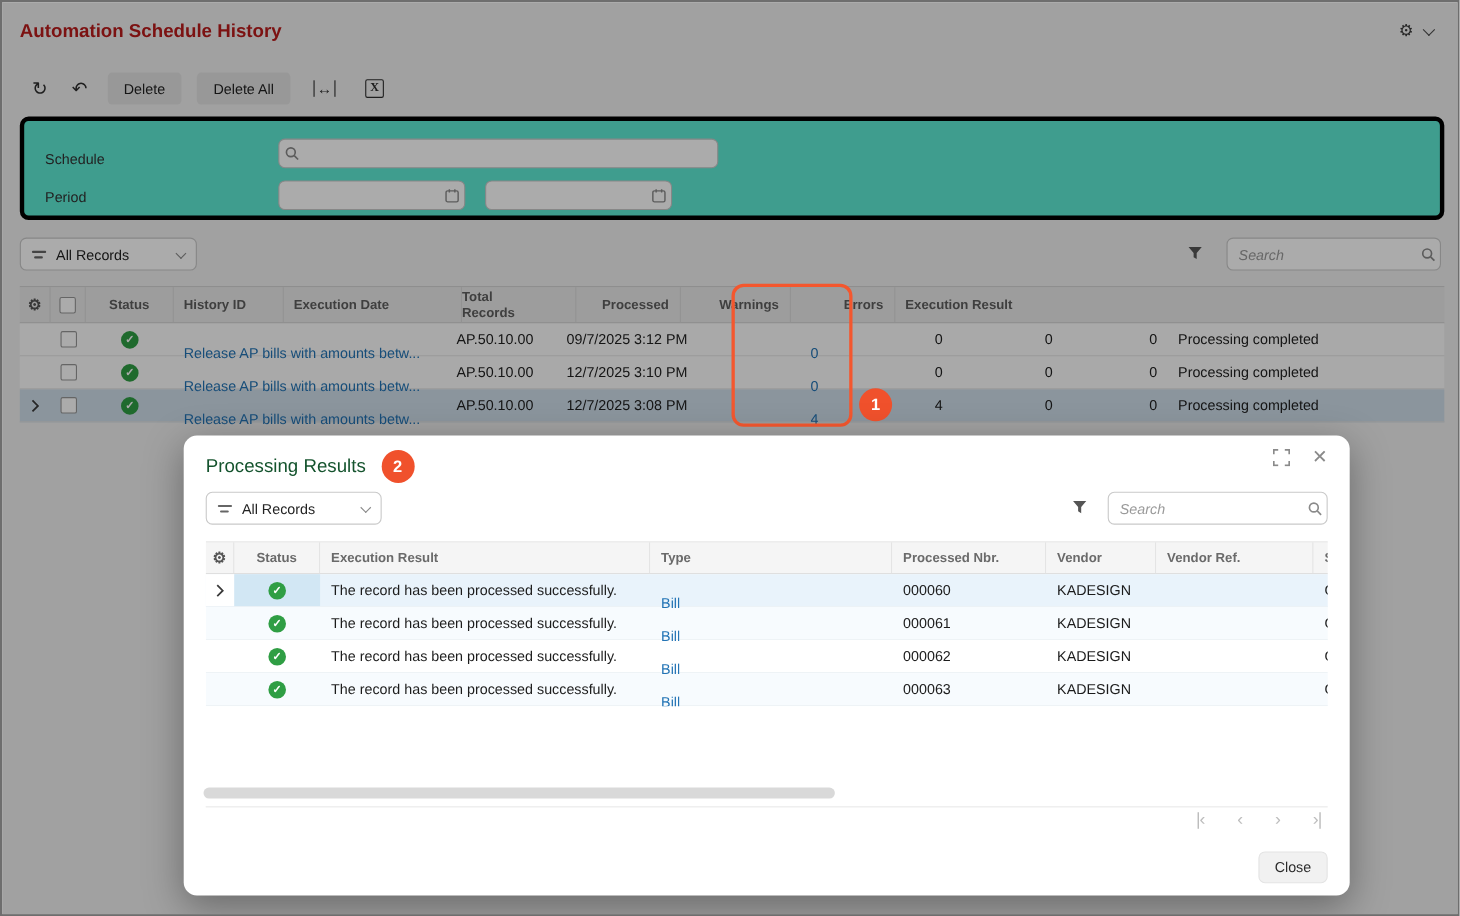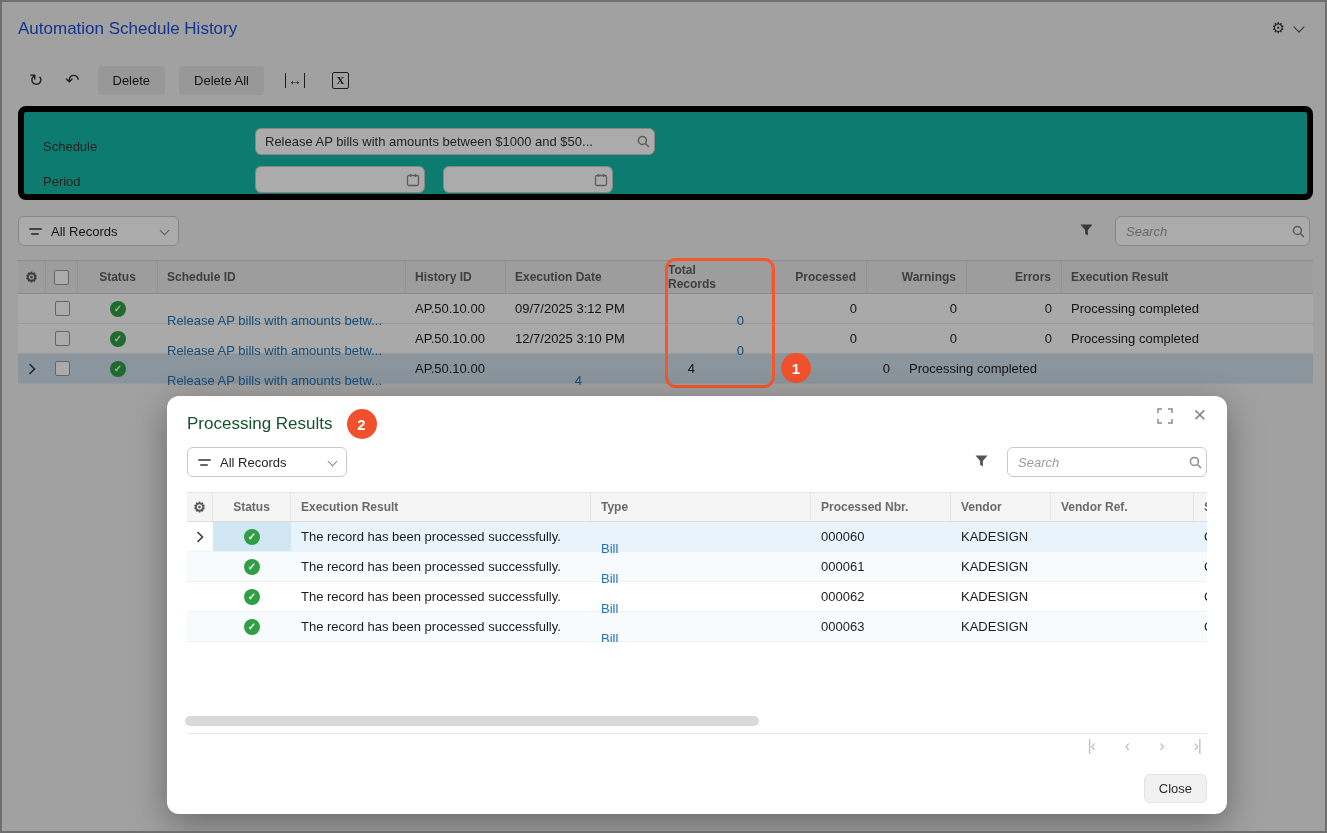--- a/index.html
+++ b/index.html
@@ -1,32 +1,32 @@
 <!DOCTYPE html>
 <html><head>
 <meta charset="utf-8">
 <style>
   * { margin:0; padding:0; box-sizing:border-box; }
   html,body { width:1327px; height:833px; }
   body { font-family:"Liberation Sans", sans-serif; }
   .screen { position:relative; width:1327px; height:833px; background:#f0f0f0; overflow:hidden; border:2px solid #6e6e6e; }
 
   
-  .page-title { position:absolute; left:16px; top:17px; font-size:17px; color:#1d4ed8; }
+  .page-title { position:absolute; left:16px; top:17px; font-size:17px; color:#b91c1c;font-weight:bold; }
   .tr-icons { position:absolute; top:17px; right:22px; display:flex; align-items:center; gap:10px; color:#3a3a3a; }
   .gear-glyph { font-size:15px; }
   .chev { width:8px; height:8px; border-right:1.6px solid #4a4a4a; border-bottom:1.6px solid #4a4a4a; transform:rotate(45deg); margin-top:-3px; }
 
   .toolbar { position:absolute; left:16px; top:62px; height:32px; display:flex; align-items:center; }
   .tb-icon { font-size:17px; color:#2e2e2e; margin:0 11px; cursor:pointer; }
   .tb-btn { height:29px; padding:0 15px; background:#e3e3e3; border:none; border-radius:4px; font-size:13px; color:#222; margin:12px 7px; font-family:inherit; }
   .fit-icon { border-left:1.6px solid #2e2e2e; border-right:1.6px solid #2e2e2e; padding:0 2px; font-size:14px; line-height:15px; color:#2e2e2e; margin:0 14px; }
   .excel-icon { width:17px; height:17px; border:1.7px solid #2e2e2e; border-radius:2px; display:flex; align-items:center; justify-content:center; font-family:"Liberation Serif",serif; font-weight:bold; font-size:11px; color:#2e2e2e; margin:0 13px; }
 
-  .filter-panel { position:absolute; left:16px; top:104px; width:1295px; height:94px; background:#14b8a6; border:6px solid #000000; border-radius:8px; }
+  .filter-panel { position:absolute; left:16px; top:104px; width:1295px; height:94px; background:#5eead4; border:4px solid #000000; border-radius:8px; }
   .fp-label { position:absolute; left:19px; font-size:13px; color:#333; }
   .inp { position:absolute; background:#fff; border:1px solid #c9c9c9; border-radius:6px; height:27px; display:flex; align-items:center; font-size:13px; color:#333; }
   .inp .txt { flex:1; padding:0 6px 0 9px; white-space:nowrap; overflow:hidden; }
   .icon-right { width:22px; display:flex; align-items:center; justify-content:center; flex:none; }
 
   .drop-btn { position:absolute; background:#fff; border:1px solid #c9c9c9; border-radius:6px; height:30px; display:flex; align-items:center; padding:0 10px; font-size:13px; color:#222; }
   .filter-lines { display:inline-flex; flex-direction:column; gap:3px; margin-right:9px; }
   .filter-lines i { display:block; height:2px; background:#666; border-radius:1px; }
   .filter-lines i:nth-child(1){ width:13px; } .filter-lines i:nth-child(2){ width:8px; margin-left:2px; }
   .drop-chev { width:7px; height:7px; border-right:1.4px solid #8a8a8a; border-bottom:1.4px solid #8a8a8a; transform:rotate(45deg); margin-left:auto; margin-top:-2px; }
@@ -106,21 +106,20 @@
     <span class="tb-icon">↶</span>
     <button class="tb-btn">Delete</button>
     <button class="tb-btn">Delete All</button>
     <span class="fit-icon">↔</span>
     <span class="excel-icon">X</span>
   </div>
 
   <div class="filter-panel">
     <div class="fp-label" style="top:27px;">Schedule</div>
     <div class="inp" style="left:231px; top:16px; width:400px;">
-      <span class="txt">Release AP bills with amounts between $1000 and $50...</span>
       <span class="icon-right">
         <svg width="13" height="13" viewBox="0 0 13 13">
             <circle cx="5.4" cy="5.4" r="4" fill="none" stroke="#8a8a8a" stroke-width="1.5"></circle>
             <line x1="8.5" y1="8.5" x2="12" y2="12" stroke="#8a8a8a" stroke-width="1.5"></line>
           </svg>
       </span>
     </div>
     <div class="fp-label" style="top:62px;">Period</div>
     <div class="inp" style="left:231px; top:54px; width:170px;">
       <span class="txt"></span>
@@ -169,21 +168,20 @@
 
   <div class="grid">
     <div class="g-head">
       <div class="c0">
           <span class="gear14">⚙</span>
         </div>
       <div class="c1">
           <span class="chk"></span>
         </div>
       <div class="c2">Status</div>
-      <div class="c3">Schedule ID</div>
       <div class="c4">History ID</div>
       <div class="c5">Execution Date</div>
       <div class="c6">Total Records</div>
       <div class="c7">Processed</div>
       <div class="c8">Warnings</div>
       <div class="c9">Errors</div>
       <div class="c10">Execution Result</div>
     </div>
 
     <div class="g-row">
@@ -241,20 +239,21 @@
       <div class="c1">
           <span class="chk"></span>
         </div>
       <div class="c2">
           <span class="status-ok">✓</span>
         </div>
       <div class="c3">
           <a class="link" href="#">Release AP bills with amounts betw...</a>
         </div>
       <div class="c4">AP.50.10.00</div>
+      <div class="c5">12/7/2025 3:08 PM</div>
       <div class="c6">
           <a class="link" href="#">4</a>
         </div>
       <div class="c7">4</div>
       <div class="c8">0</div>
       <div class="c9">0</div>
       <div class="c10">Processing completed</div>
     </div>
   </div>
 

